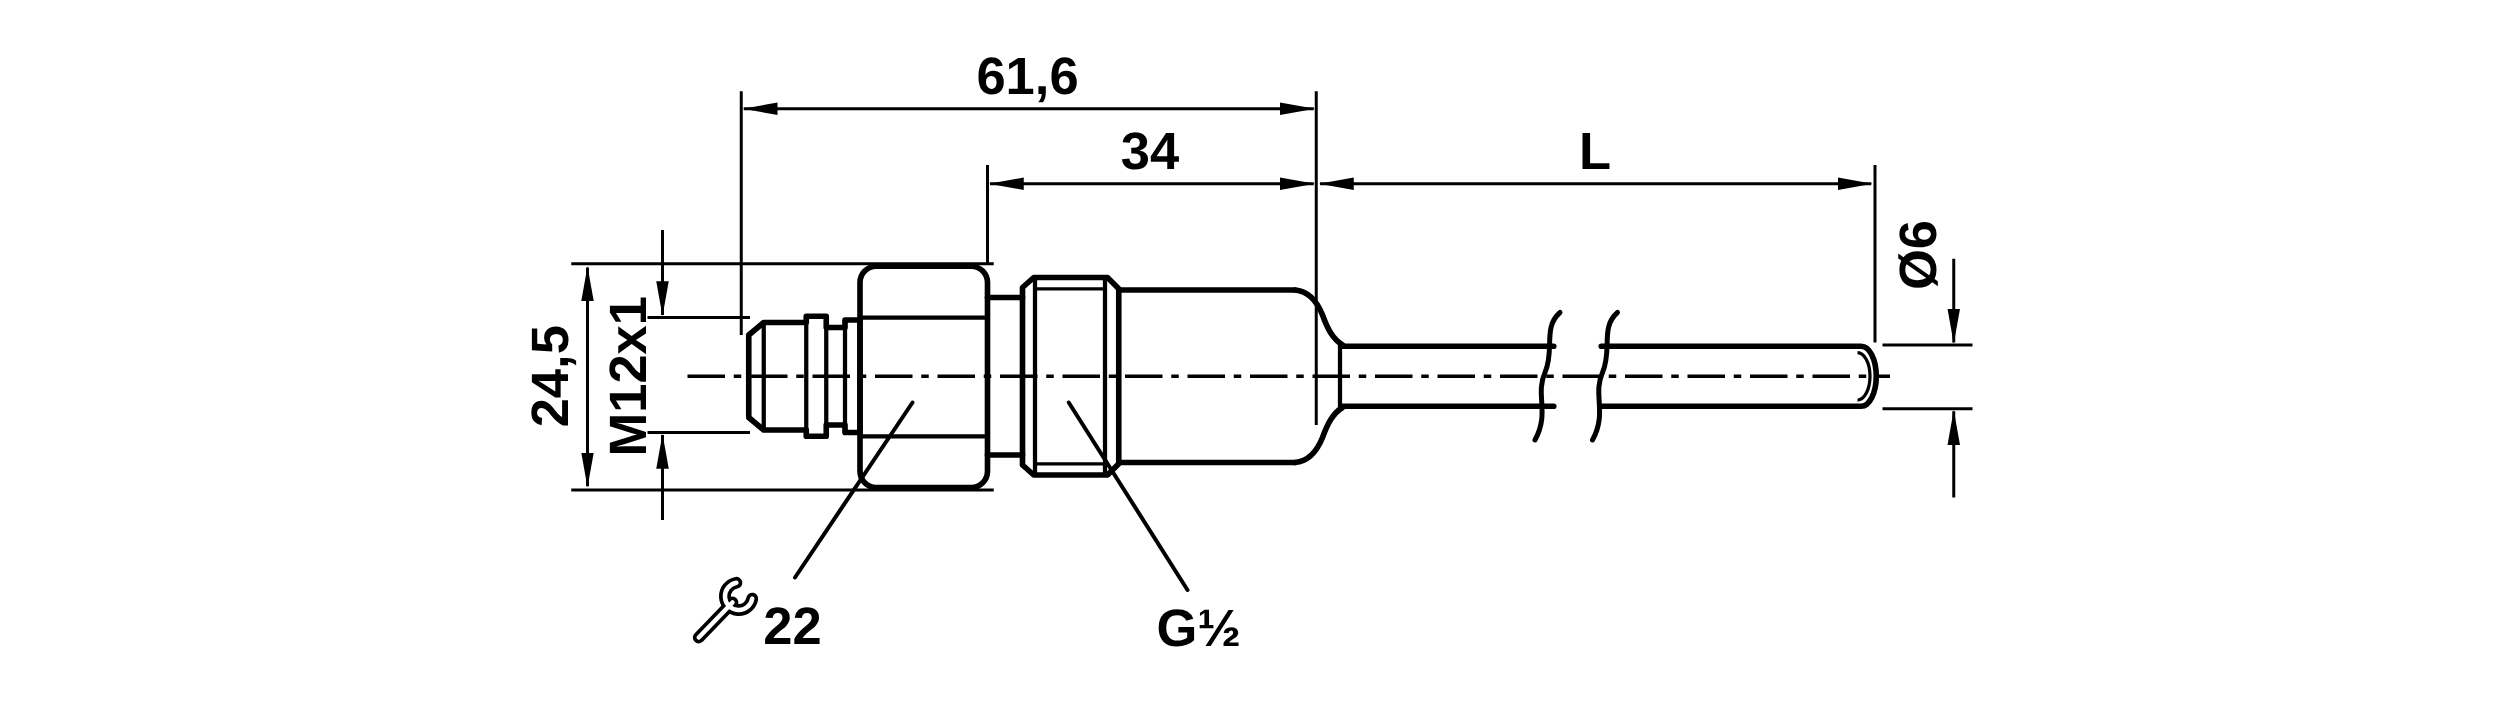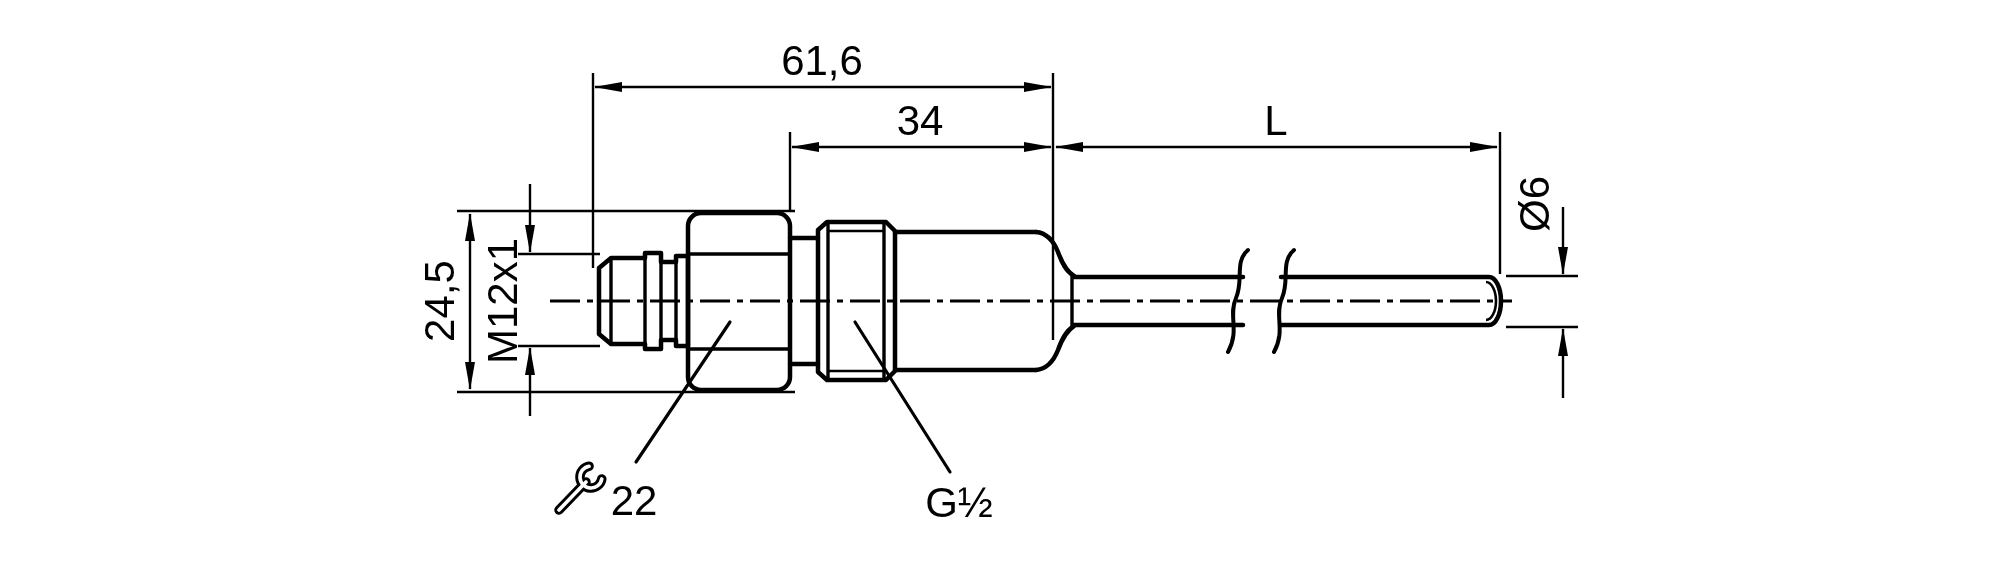--- a/index.html
+++ b/index.html
@@ -6,20 +6,21 @@
     margin: 0;
     padding: 0;
     background: #ffffff;
   }
   .stage {
     position: relative;
     width: 2000px;
     height: 564px;
     background: #ffffff;
     overflow: hidden;
+    font-weight: bold;
   }
   svg text {
     font-family: "Liberation Sans", "DejaVu Sans", sans-serif;
     font-size: 42px;
     fill: #000000;
   }
   .outline   { stroke: #000000; stroke-width: 4.5; fill: none; stroke-linejoin: round; stroke-linecap: round; }
   .thin      { stroke: #000000; stroke-width: 2.6; fill: none; }
   .mid       { stroke: #000000; stroke-width: 3.4; fill: none; stroke-linecap: round; }
   .dim       { stroke: #000000; stroke-width: 2.4; fill: none; }

